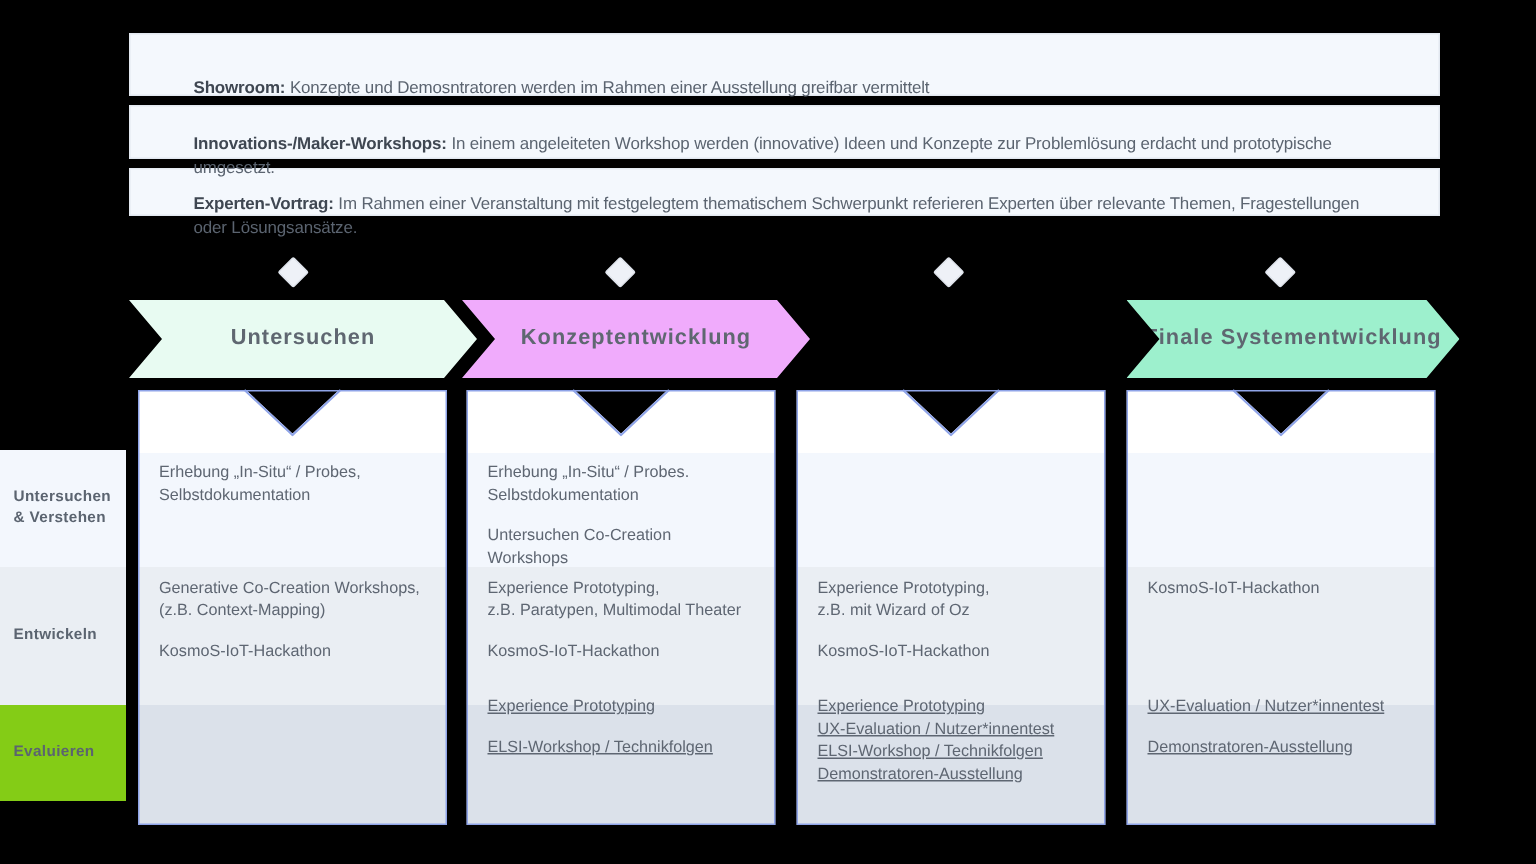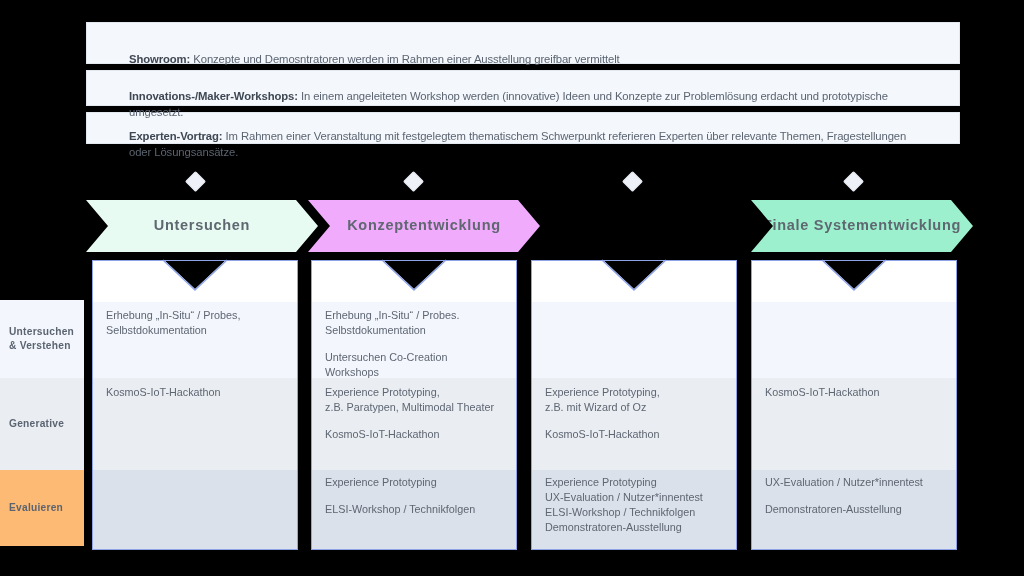--- a/index.html
+++ b/index.html
@@ -135,21 +135,21 @@
     box-sizing: border-box;
     color: #5e6672;
     font-size: 10.8px;
     line-height: 1.38;
   }
   .cell p { margin: 0 0 12px 0; }
   .cell p:last-child { margin-bottom: 0; }
 
   .cell.c-r1 { top: 48px; }
   .cell.c-r2 { top: 125px; }
-  .cell.c-r3 { top: 215px; }
+  .cell.c-r3 { top: 204px; text-decoration: underline; }
 </style>
 </head>
 <body>
 
 <div class="desc-stack">
   <div class="desc-box b1">
     <span class="desc-text"><b>Showroom:</b><span> Konzepte und Demosntratoren werden im Rahmen einer Ausstellung greifbar vermittelt</span></span>
   </div>
   <div class="desc-box b2">
     <span class="desc-text"><b>Innovations-/Maker-Workshops:</b><span> In einem angeleiteten Workshop werden (innovative) Ideen und Konzepte zur Problemlösung erdacht und prototypische umgesetzt.</span></span>
@@ -175,39 +175,40 @@
       <span>Finale Systementwicklung</span>
     </div>
   </div>
 
 <div class="rowlabel" style="top:300px;height:78px;background:#f3f7fd;">
   <span>
     <span>Untersuchen</span><br><span>&amp; Verstehen</span>
   </span>
 </div>
 <div class="rowlabel" style="top:378px;height:92px;background:#eaeef3;">
-  <span>Generative</span>
-</div>
-<div class="rowlabel" style="top:470px;height:76px;background:#fdba74;">
+  <span>Entwickeln</span>
+</div>
+<div class="rowlabel" style="top:470px;height:64px;background:#84cc16;">
   <span>Evaluieren</span>
 </div>
 
 <div id="columns">
     <div class="col" style="left: 92px; width: 206px;">
       <div class="col-bands">
         <div class="band r0"></div>
         <div class="band r1"></div>
         <div class="band r2"></div>
         <div class="band r3"></div>
       </div>
       <div class="cells">
         <div class="cell c-r1">
           <p>Erhebung „In-Situ“ / Probes,<br>Selbstdokumentation</p>
         </div>
         <div class="cell c-r2">
+          <p>Generative Co-Creation Workshops,<br>(z.B. Context-Mapping)</p>
           <p>KosmoS-IoT-Hackathon</p>
         </div>
         <div class="cell c-r3"></div>
       </div>
     </div>
     <div style="position: absolute; left: 92px; top: 260px; width: 206px; height: 290px; border: 1px solid rgb(143, 164, 232); box-sizing: border-box; pointer-events: none; z-index: 6;"></div>
     <div class="notch" style="left: 163px; top: 259px; position: absolute;"></div>
     <div style="position: absolute; left: 162px; top: 259px; width: 66px; height: 32px; z-index: 7;"><svg width="66" height="32" viewBox="0 0 66 32">
         <polyline points="1,1 33,31 65,1" fill="none" stroke="#8fa4e8" stroke-width="1.4"></polyline>
       </svg></div>

